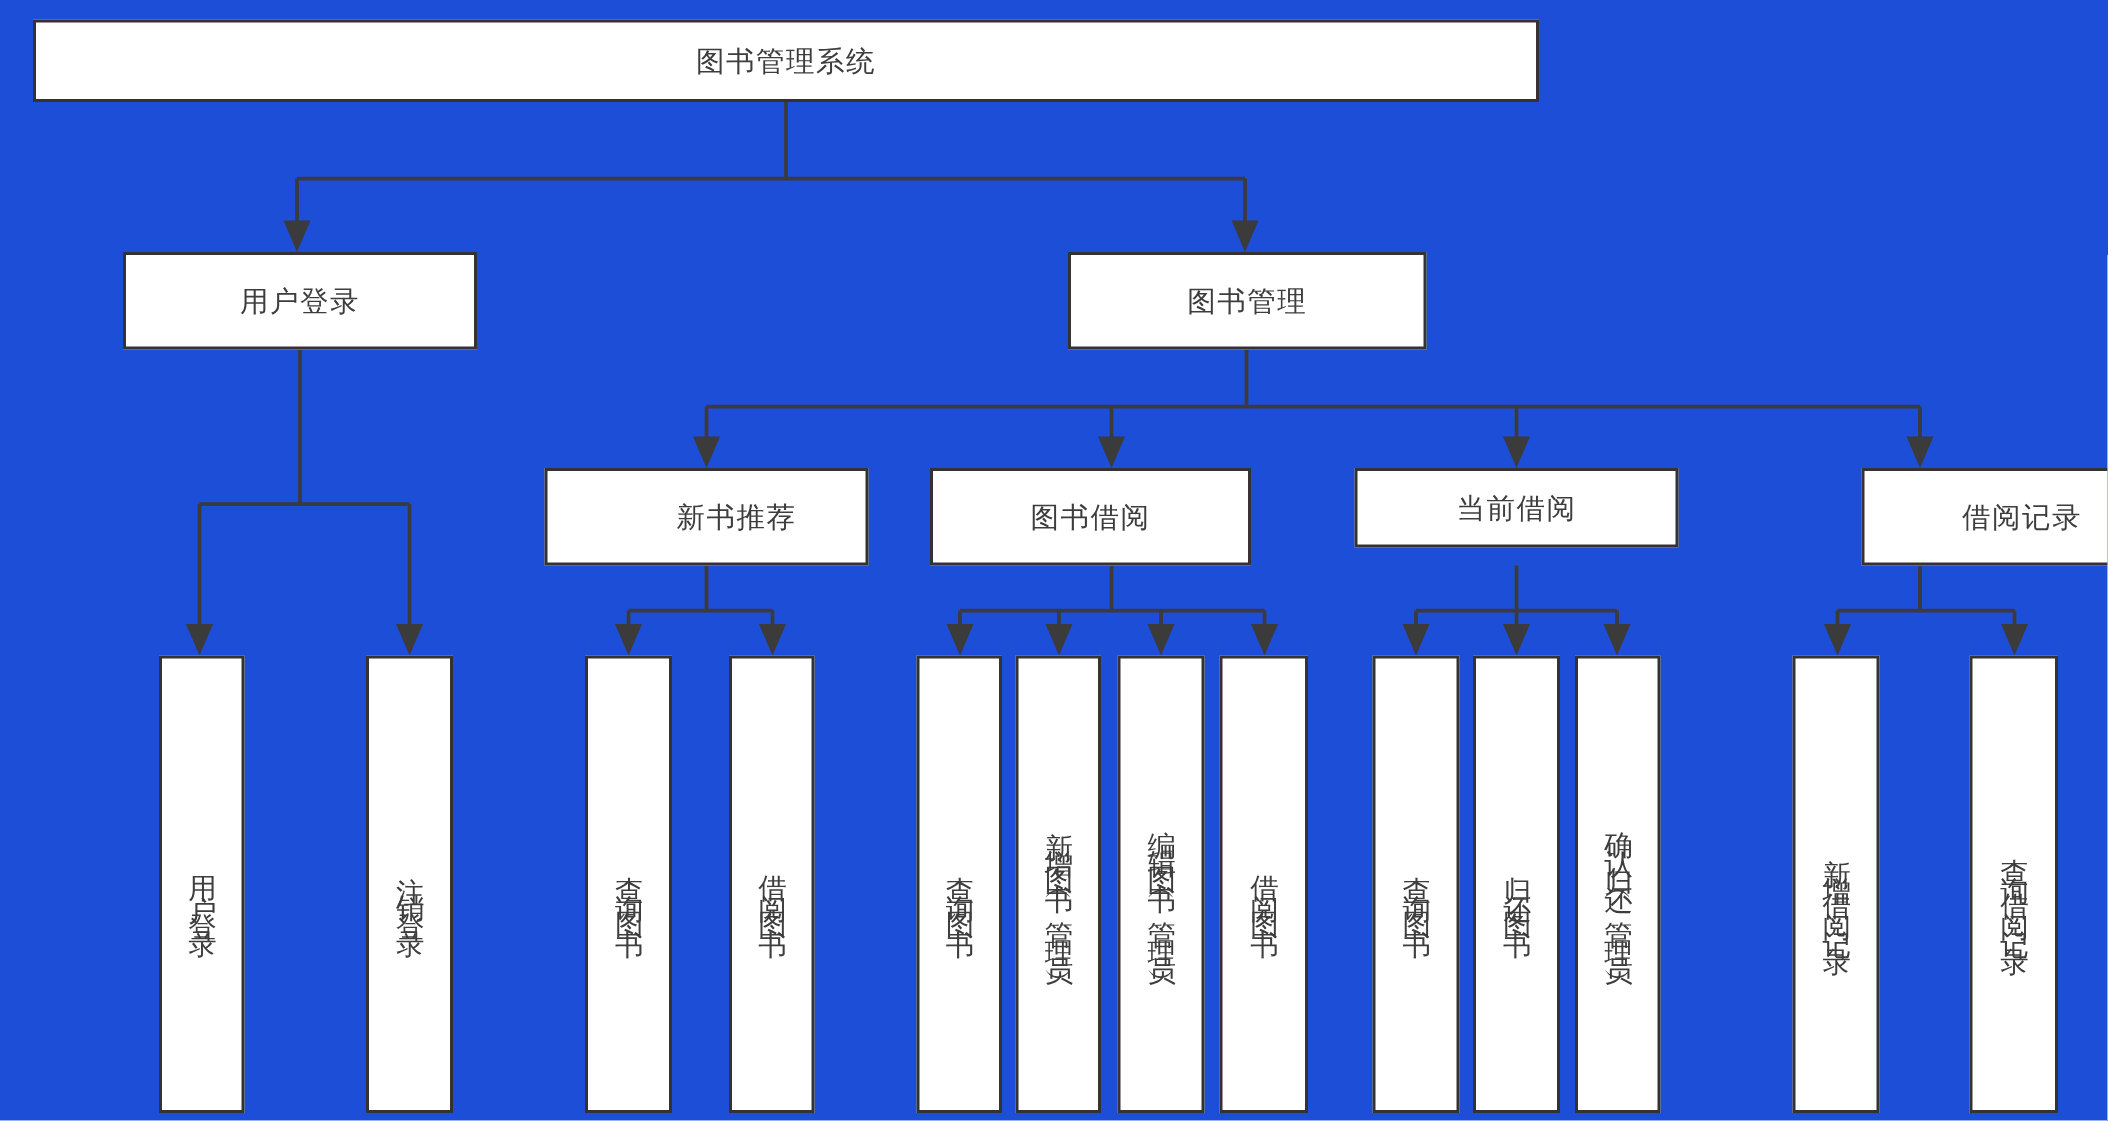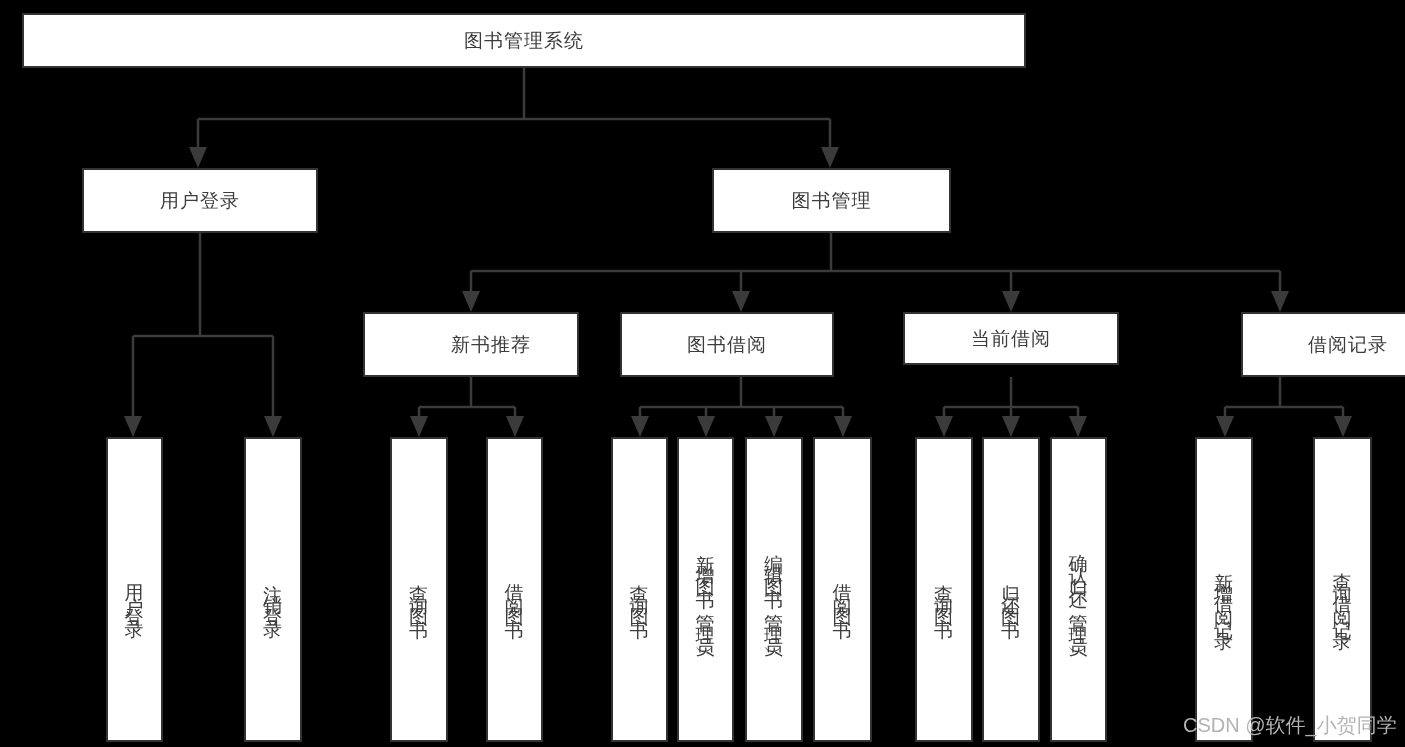--- a/index.html
+++ b/index.html
@@ -2,21 +2,21 @@
 <html><head>
 <meta charset="utf-8">
 <style>
   * { margin: 0; padding: 0; box-sizing: border-box; }
   html, body { background: #ffffff; }
   body { font-family: "Liberation Sans", "DejaVu Sans", sans-serif; }
   #stage {
     position: relative;
     width: 1405px;
     height: 747px;
-    background: #000000;
+    background: #1d4ed8;
     overflow: hidden;
   }
   #connector-layer {
     position: absolute;
     left: 0; top: 0;
     width: 1405px; height: 747px;
   }
   .node {
     position: absolute;
     border: 2.5px solid #333333;
@@ -154,15 +154,14 @@
   <div class="node v" style="left:745px; top:437px; width:58px; height:305px;">编辑图书（管理员）</div>
   <div class="node v" style="left:813px; top:437px; width:59px; height:305px;">借阅图书</div>
 
   <div class="node v" style="left:915px; top:437px; width:58px; height:305px;">查询图书</div>
   <div class="node v" style="left:982px; top:437px; width:58px; height:305px;">归还图书</div>
   <div class="node v" style="left:1050px; top:437px; width:57px; height:305px;">确认归还（管理员）</div>
 
   <div class="node v" style="left:1195px; top:437px; width:58px; height:305px;">新增借阅记录</div>
   <div class="node v" style="left:1313px; top:437px; width:59px; height:305px;">查询借阅记录</div>
 
-  <div id="watermark">CSDN @软件_小贺同学</div>
 
 </div>
 
 </body></html>

